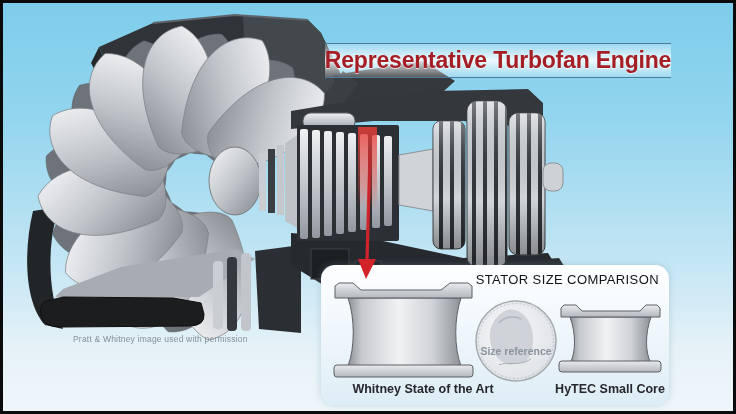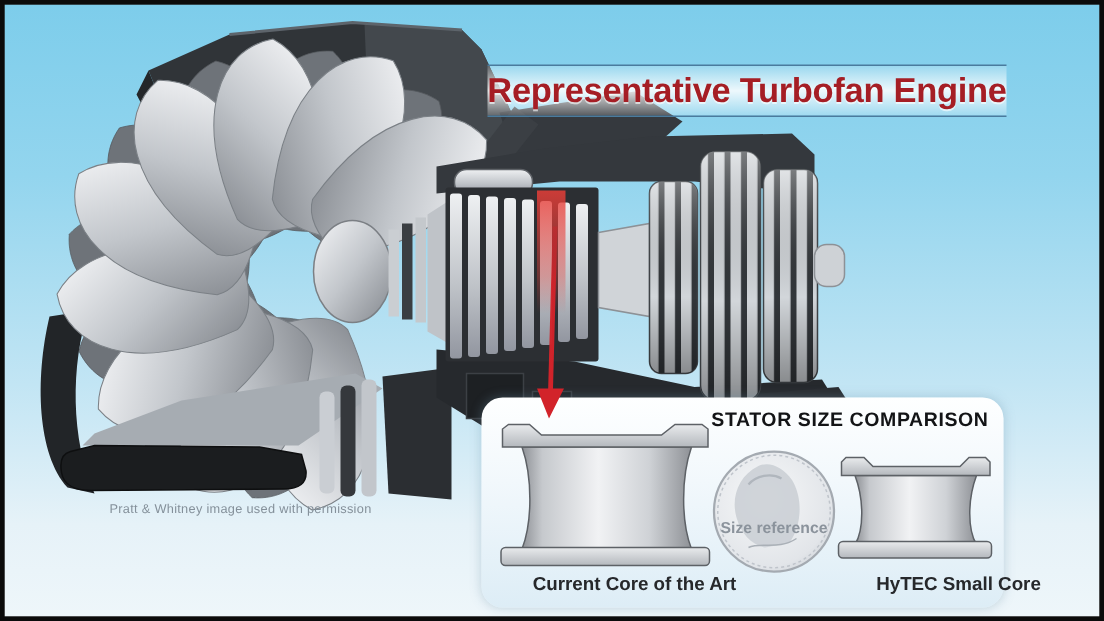--- a/index.html
+++ b/index.html
@@ -25,29 +25,29 @@
     font-size:8.5px;color:#84909a;letter-spacing:.2px;
   }
   .panel{
     position:absolute;left:318px;top:262px;width:348px;height:140px;z-index:2;
     border-radius:14px;
     background:linear-gradient(180deg,#feffff 0%,#f2f8fc 40%,#ddedf6 100%);
     box-shadow:0 0 7px rgba(110,145,170,.35);
   }
   .panel-title{
     position:absolute;top:7px;right:10px;margin:0;
-    font-size:13px;font-weight:bold;color:#131416;letter-spacing:.4px;white-space:nowrap;
+    font-size:13px;font-weight:normal;color:#131416;letter-spacing:.4px;white-space:nowrap;
   }
   .panel-svg{position:absolute;left:0;top:0;}
   .stator-label{
     position:absolute;top:117px;transform:translateX(-50%);
     font-size:12.5px;font-weight:bold;color:#26282b;white-space:nowrap;
   }
   .label-large{left:102px;}
-  .label-small{left:289px;margin-left:29px;}
+  .label-small{left:289px;}
   .arrow-svg{position:absolute;left:340px;top:118px;z-index:4;pointer-events:none;}
 </style>
 </head>
 <body>
 
 <div class="frame">
 
   <svg class="engine-svg" width="736" height="414" viewBox="0 0 736 414">
     <defs>
       <linearGradient id="bladeGrad" x1="0" y1="0" x2="1" y2="1">
@@ -209,21 +209,21 @@
         <path d="M178,100 C186,96 198,102 210,94" fill="none" stroke="#aab0b7" stroke-width="1"></path>
       </g>
 
       <g stroke="#5d6166" stroke-width="1">
         <path d="M249,52 C255,68 255,88 249,98 L330,98 C324,88 324,68 330,52 Z" fill="url(#statGrad)"></path>
         <path d="M240,52 L240,43 L243,40 L255,40 L261,46 L319,46 L325,40 L336,40 L339,43 L339,52 Z" fill="url(#flangeGrad)"></path>
         <rect x="238" y="96" width="102" height="11" rx="3" fill="url(#flangeGrad)"></rect>
       </g>
     </svg>
 
-    <div class="stator-label label-large">Current Core of the Art</div>
+    <div class="stator-label label-large">Whitney State of the Art</div>
     <div class="stator-label label-small">HyTEC Small Core</div>
   </div>
 
   <svg class="arrow-svg" width="50" height="170" viewBox="0 0 50 170">
     <rect x="15" y="6" width="19" height="82" fill="url(#hlGrad2)"></rect>
     <defs>
       <linearGradient id="hlGrad2" x1="0" y1="0" x2="0" y2="1">
         <stop offset="0" stop-color="rgba(231,62,56,0.85)"></stop>
           <stop offset=".7" stop-color="rgba(231,62,56,0.35)"></stop>
           <stop offset="1" stop-color="rgba(231,62,56,0)"></stop>

